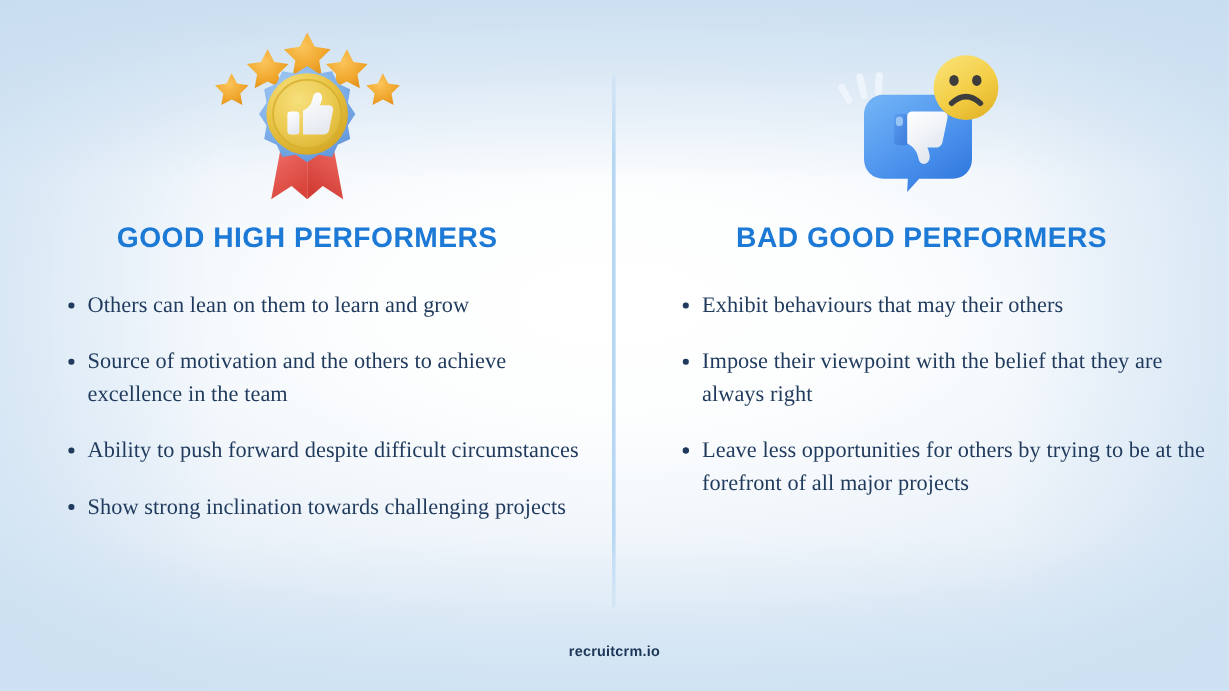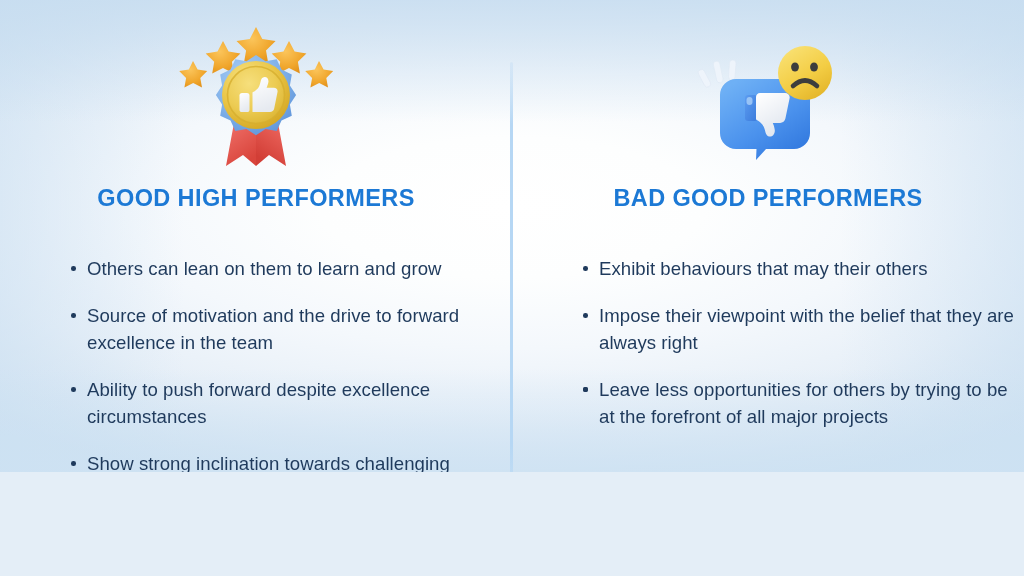--- a/index.html
+++ b/index.html
@@ -10,21 +10,21 @@
     width: 1024px;
     height: 576px;
     overflow: hidden;
     font-family: "Liberation Sans", sans-serif;
     background: #e4eef7;
   }
 
   #slide {
     position: relative;
     width: 1024px;
-    height: 472px;
+    height: 576px;
     box-sizing: border-box;
     background:
       radial-gradient(ellipse 78% 62% at 50% 44%,
         #ffffff 0%,
         #fdfefe 24%,
         #f4f8fc 48%,
         #e8f0f8 70%,
         #dbe8f4 86%,
         #cfe1f0 100%);
     overflow: hidden;
@@ -82,23 +82,24 @@
     font-size: 23.5px;
     font-weight: bold;
     letter-spacing: 0.4px;
     color: #1c79d5;
     line-height: 1.1;
   }
 
   .bullets {
     position: absolute;
     top: 237px;
-    margin: 18px;
+    margin: 4px;
     padding: 0;
     list-style: none;
+    font-family: Liberation Serif, serif;
   }
   .bullets.left-list  { left: 52px;  width: 430px; }
   .bullets.right-list { left: 564px; width: 440px; }
 
   .bullets li {
     position: relative;
     padding-left: 17px;
     margin-bottom: 20px;
     font-size: 18.6px;
     line-height: 27px;
@@ -217,25 +218,25 @@
 
     <div class="heading">GOOD HIGH PERFORMERS</div>
 
     <ul class="bullets left-list">
       <li>
         <span class="dot"></span>
         <span>Others can lean on them to learn and grow</span>
       </li>
       <li>
         <span class="dot"></span>
-        <span>Source of motivation and the drive to forward excellence in the team</span>
+        <span>Source of motivation and the others to achieve excellence in the team</span>
       </li>
       <li>
         <span class="dot"></span>
-        <span>Ability to push forward despite excellence circumstances</span>
+        <span>Ability to push forward despite difficult circumstances</span>
       </li>
       <li>
         <span class="dot"></span>
         <span>Show strong inclination towards challenging projects</span>
       </li>
     </ul>
   </div>
 
   <div class="col col-right">
 

